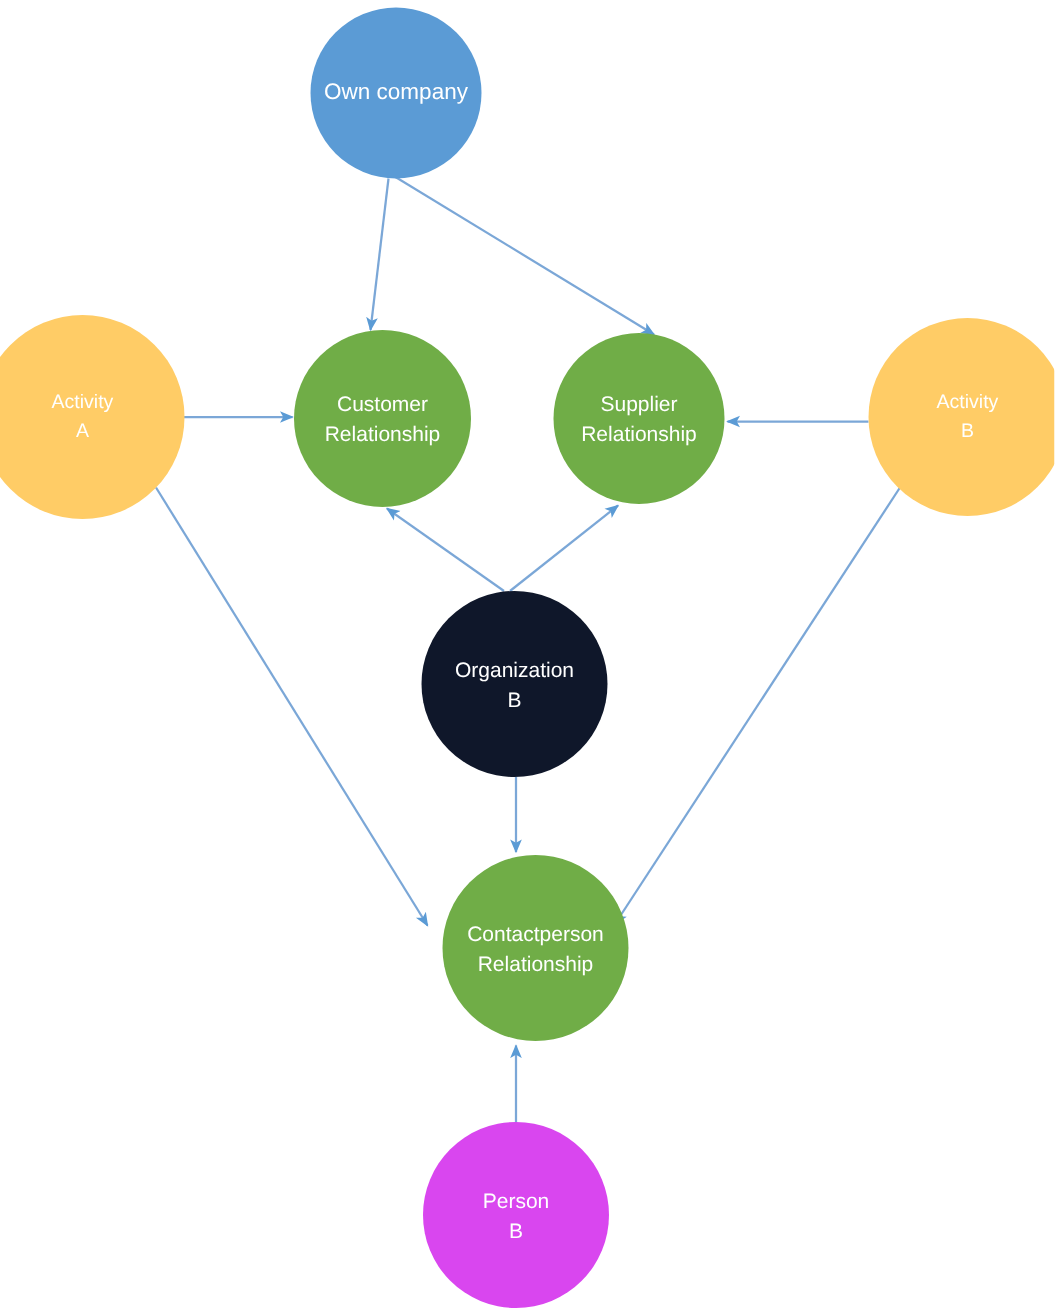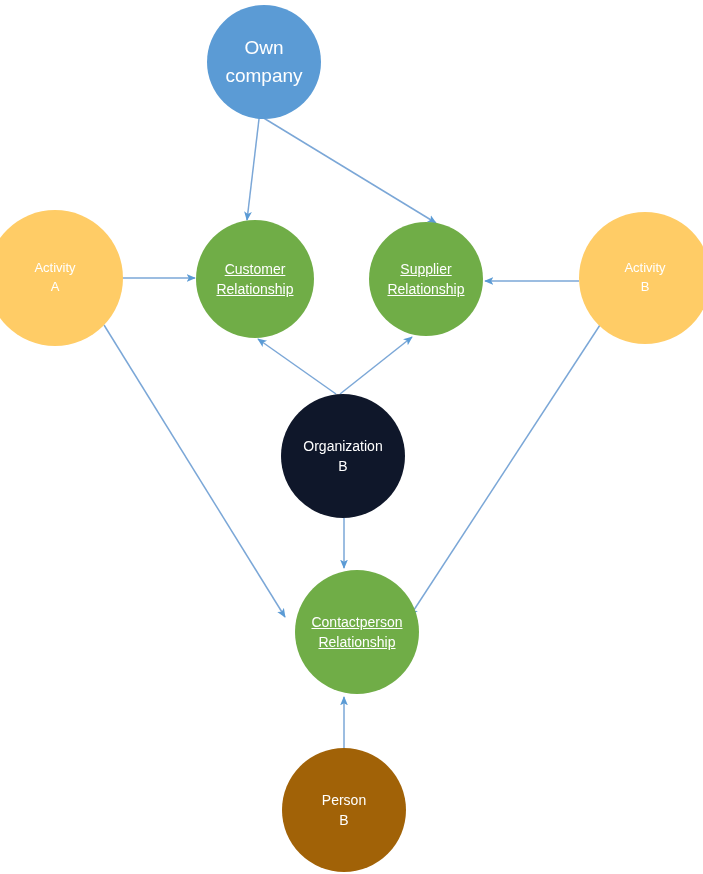--- a/index.html
+++ b/index.html
@@ -37,23 +37,23 @@
   }
   .node-label {
     display: block;
     width: 100%;
     padding: 0 6px;
     box-sizing: border-box;
     white-space: pre-line;
     font-weight: 400;
   }
   .node.blue  { background: #5B9BD5; }
-  .node.green { background: #70AD47; text-decoration: underline; }
+  .node.green { background: #70AD47; }
   .node.amber { background: #FFCC66; }
-  .fs-15 { font-size: 19px; }
+  .fs-15 { font-size: 15px; }
   .fs-14 { font-size: 14px; }
   .fs-13 { font-size: 13px; }
 </style>
 </head>
 <body>
 
 <div id="diagram-canvas">
 
   <svg id="edge-layer" viewBox="0 0 703 874" width="703" height="874" xmlns="http://www.w3.org/2000/svg">
     <defs>
@@ -102,18 +102,18 @@
   <div class="node blue fs-14" style="left: 281px; top: 394px; width: 124px; height: 124px; background: #0f172a;">
     <span class="node-label">Organization
 B</span>
   </div>
 
   <div class="node green fs-14" style="left: 295px; top: 570px; width: 124px; height: 124px; background: rgb(112, 173, 71);">
     <span class="node-label">Contactperson
 Relationship</span>
   </div>
 
-  <div class="node blue fs-14" style="left: 282px; top: 748px; width: 124px; height: 124px; background: #a16207;">
+  <div class="node blue fs-14" style="left: 282px; top: 748px; width: 124px; height: 124px; background: #d946ef;">
     <span class="node-label">Person
 B</span>
   </div>
 
 </div>
 
 </body></html>

